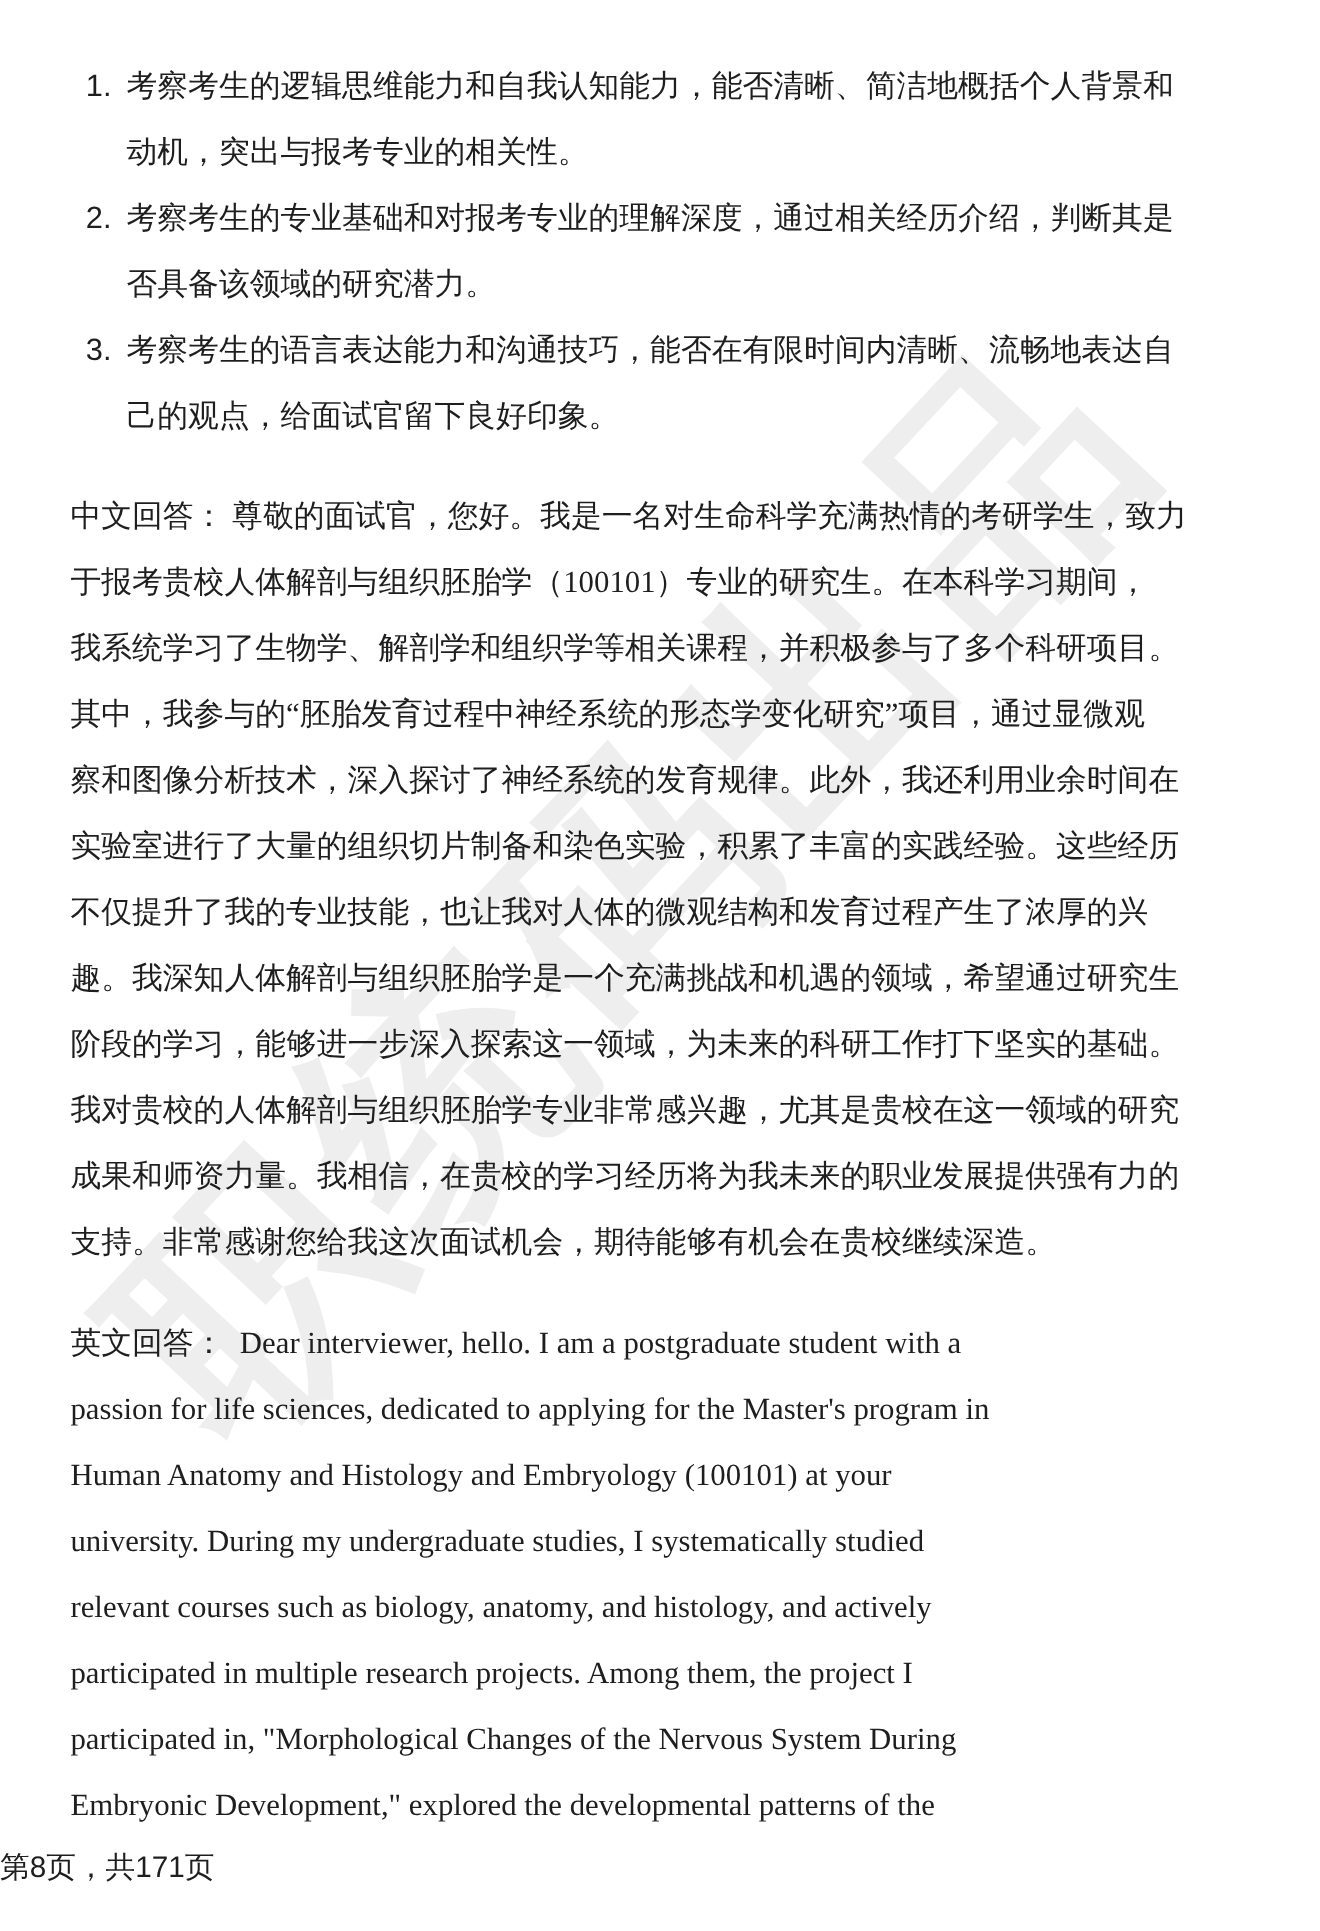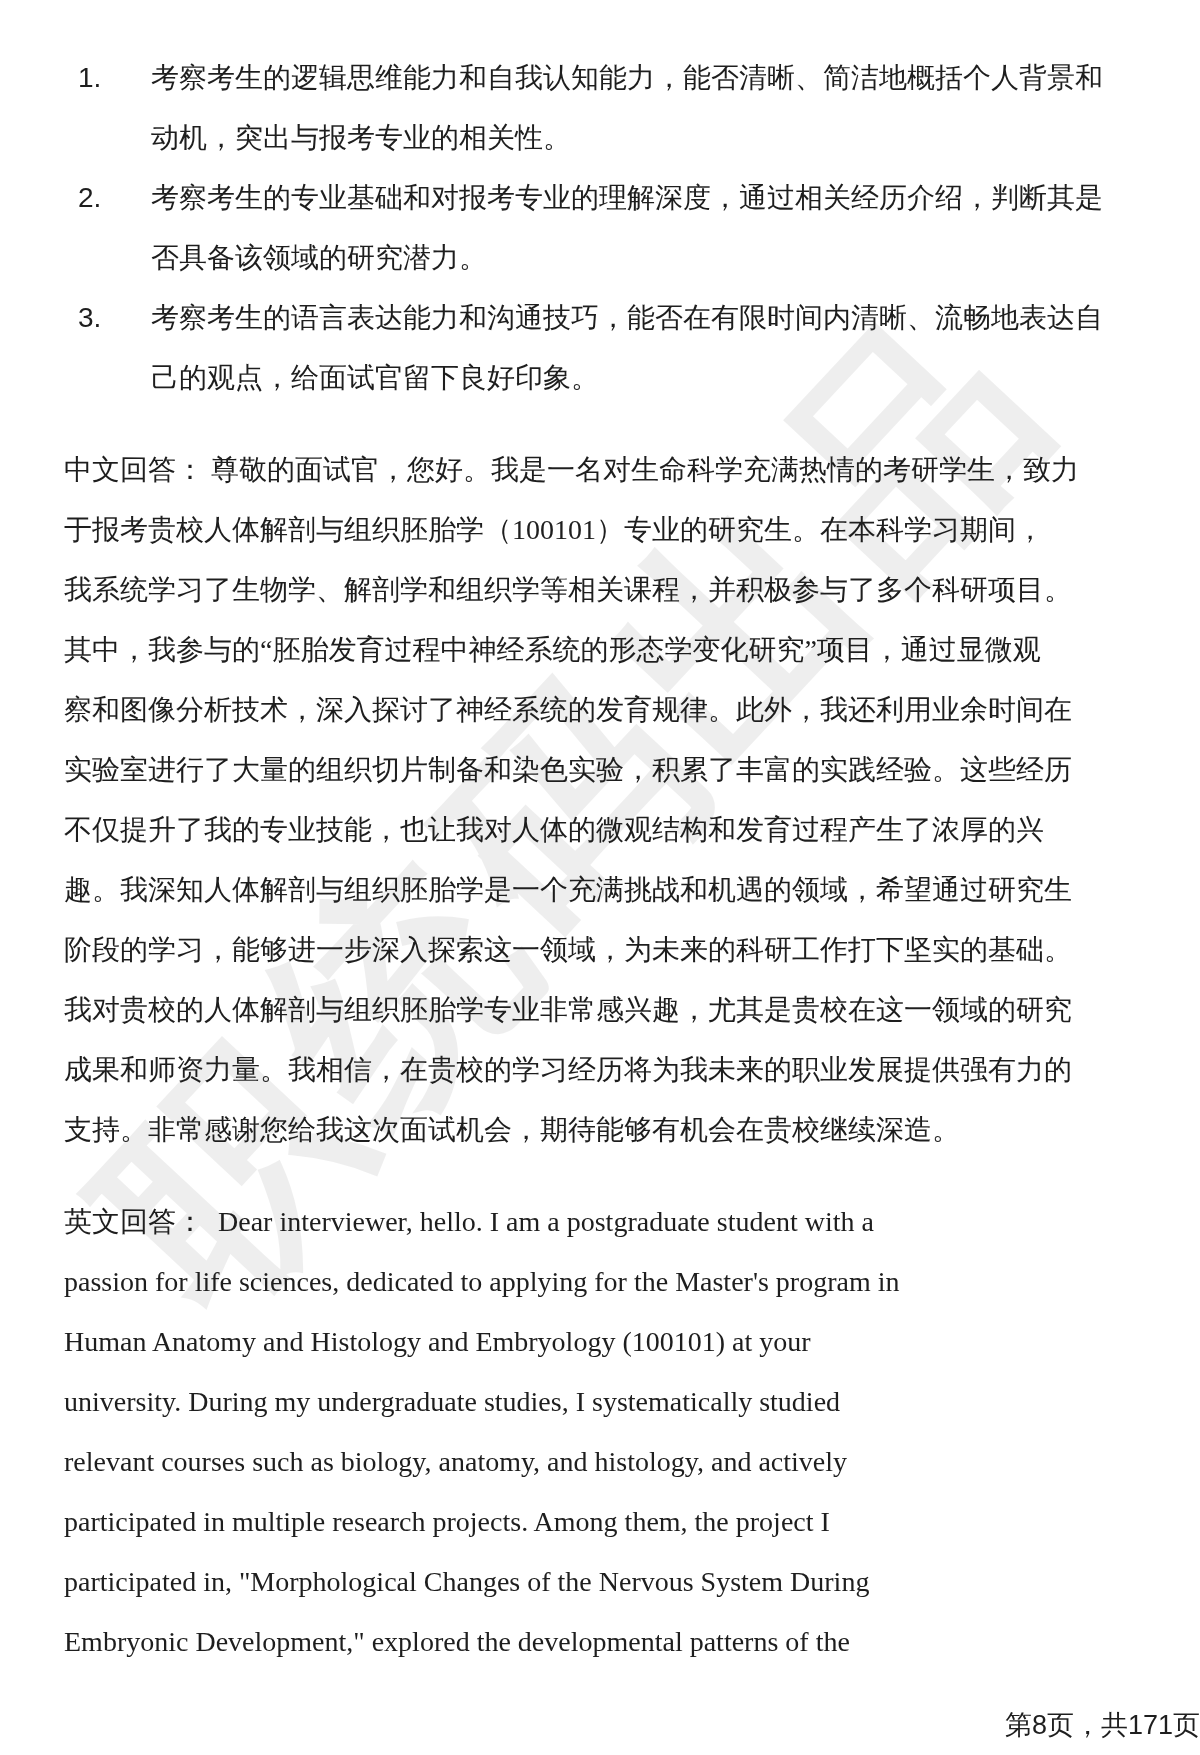--- a/index.html
+++ b/index.html
@@ -50,33 +50,32 @@
     display: flex;
     align-items: flex-start;
   }
   .list-item .num {
     flex: 0 0 37px;
     white-space: nowrap;
   }
   .list-item .item-text {
     flex: 1;
     white-space: pre-wrap;
-    margin-left: 36px;
   }
   .para {
     margin-top: 32px;
     white-space: pre-wrap;
     font-family: Liberation Serif, serif;
   }
   .footer {
     position: absolute;
     left: 0;
     right: 0;
-    bottom: 14px;
-    text-align: right;
+    bottom: 42px;
+    text-align: left;
     font-size: 27px;
     line-height: 32px;
     z-index: 1;
   }
 </style>
 </head>
 <body>
 
 <div class="page">
 

